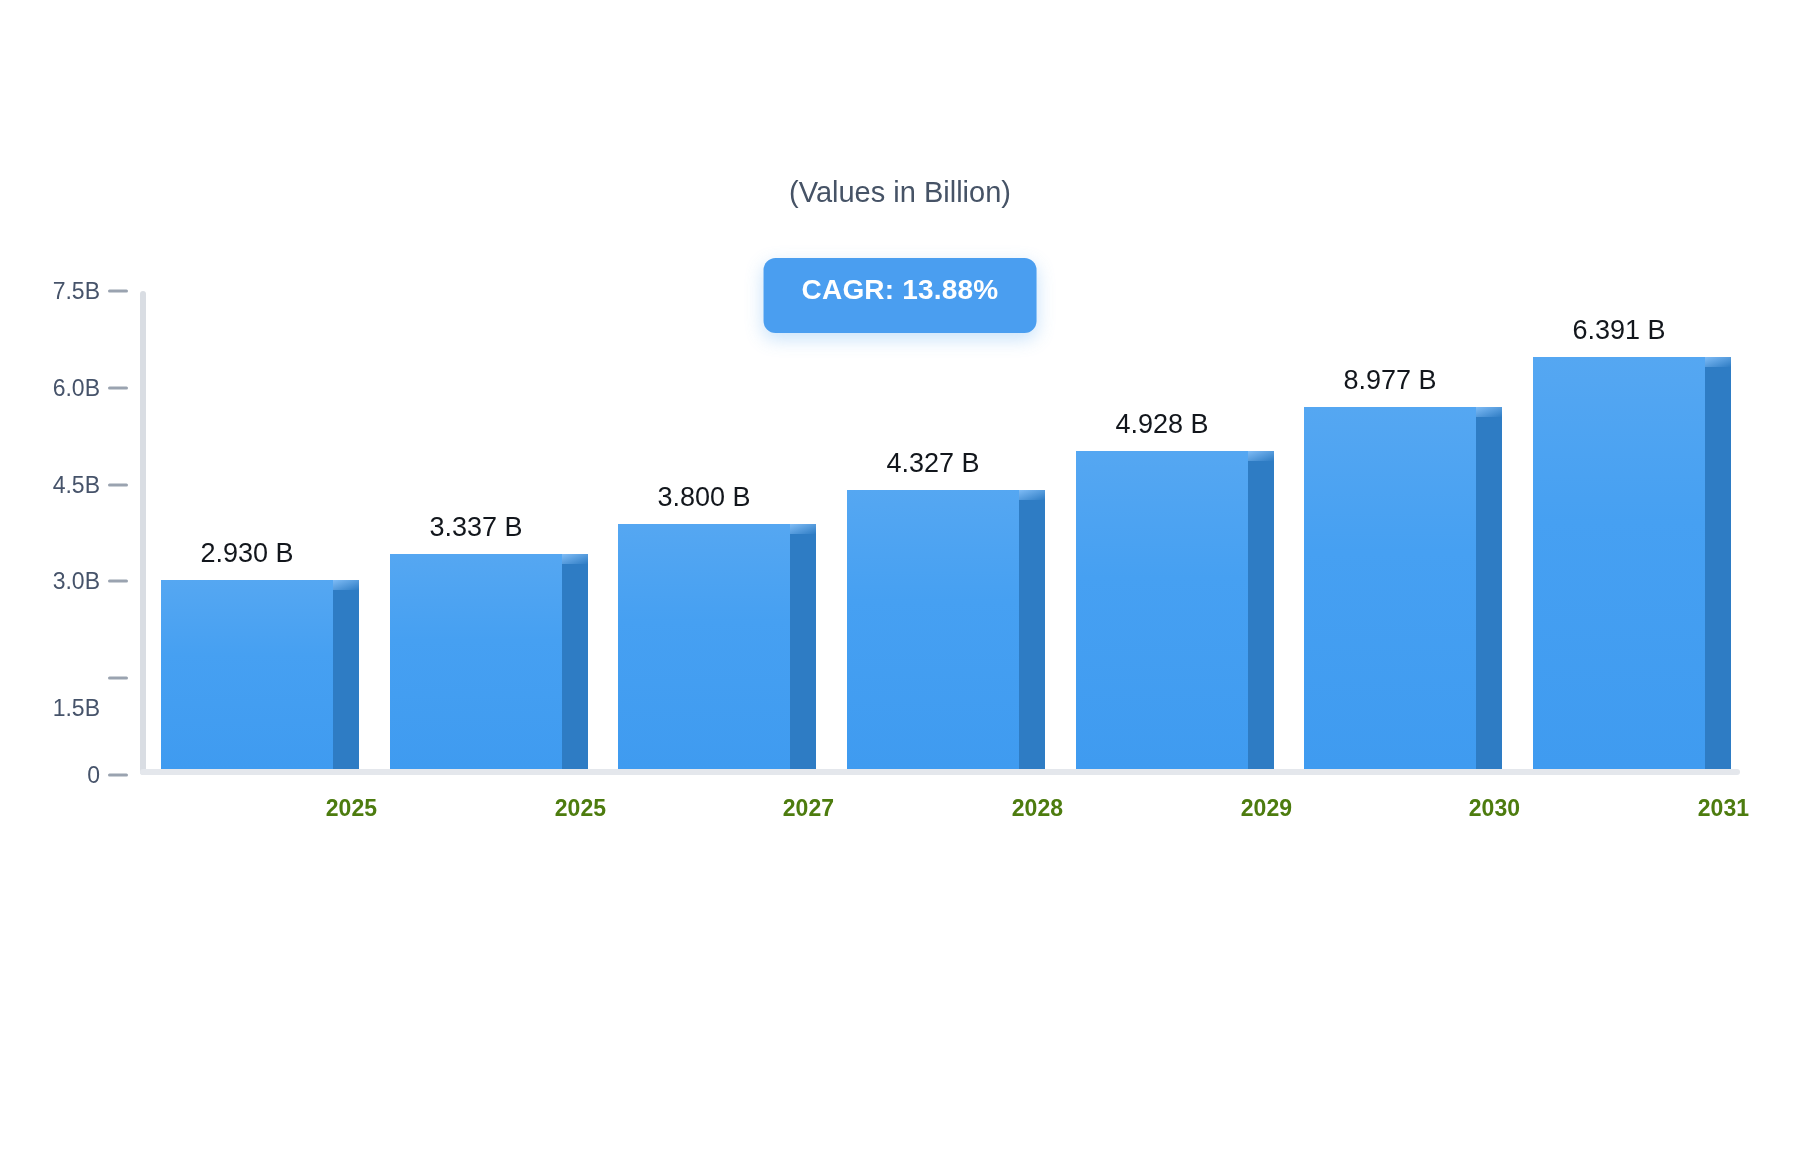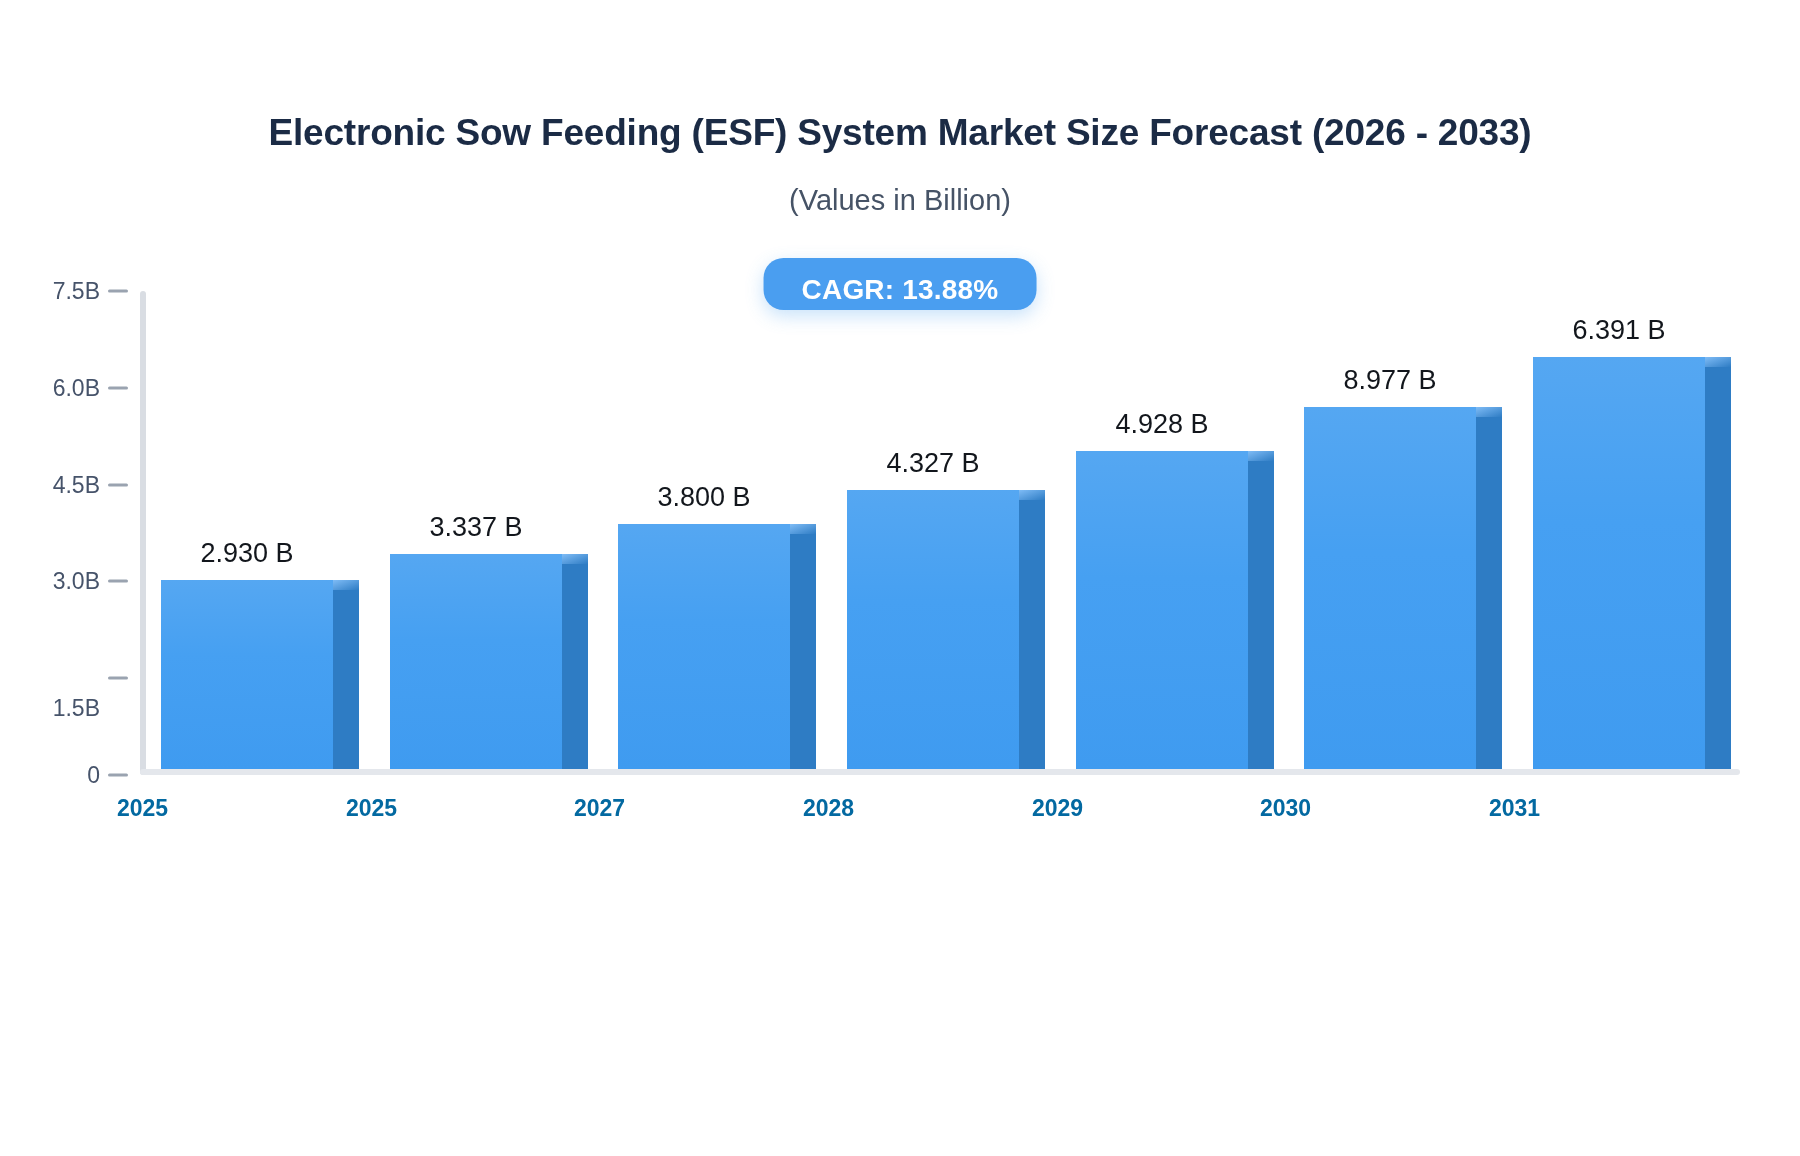--- a/index.html
+++ b/index.html
@@ -24,40 +24,40 @@
     text-align: center;
     font-size: 37px;
     font-weight: 700;
     letter-spacing: -0.2px;
     color: #1b2b45;
     white-space: nowrap;
   }
   #chart-subtitle {
     position: absolute;
     left: 0; right: 0;
-    top: 184px;
+    top: 176px;
     text-align: center;
     font-size: 29px;
     font-weight: 400;
     color: #465366;
   }
 
   
   #cagr-badge {
     position: absolute;
     left: 50%;
     transform: translateX(-50%);
     top: 258px;
     background: #4a9ef0;
     color: #ffffff;
     font-size: 28px;
     font-weight: 700;
     letter-spacing: 0.2px;
-    padding: 16px 38px 4px 38px;
-    border-radius: 20px;
+    padding: 16px 38px 27px 38px;
+    border-radius: 12px;
     box-shadow: 0 6px 18px rgba(74,158,240,0.30);
     white-space: nowrap;
     z-index: 6;
   }
 
   
   
   #plot {
     position: absolute;
     left: 140px;
@@ -136,24 +136,24 @@
     position: absolute;
     width: 260px;
     text-align: center;
     font-size: 27px;
     color: #12161c;
     white-space: nowrap;
   }
   .x-label {
     position: absolute;
     width: 260px;
-    text-align: left;
+    text-align: right;
     font-size: 23px;
     font-weight: 700;
-    color: #0369a1;
+    color: #4d7c0f;
     top: 510px;
   }
 
   
   #logo {
     position: absolute;
     right: 78px;
     bottom: 42px;
     display: flex;
     align-items: center;
@@ -166,21 +166,20 @@
     color: #0e1b2e;
     letter-spacing: -0.5px;
     line-height: 1;
   }
 </style>
 </head>
 <body>
 
 <div id="page">
 
-  <div id="chart-title">Electronic Sow Feeding (ESF) System Market Size Forecast (2026 - 2033)</div>
   <div id="chart-subtitle">(Values in Billion)</div>
 
   <div id="cagr-badge">CAGR: 13.88%</div>
 
   <div id="y-ticks"></div>
 
   <div id="plot">
     <div id="y-axis-line"></div>
     <div id="x-axis-line"></div>
     <div id="bars">

